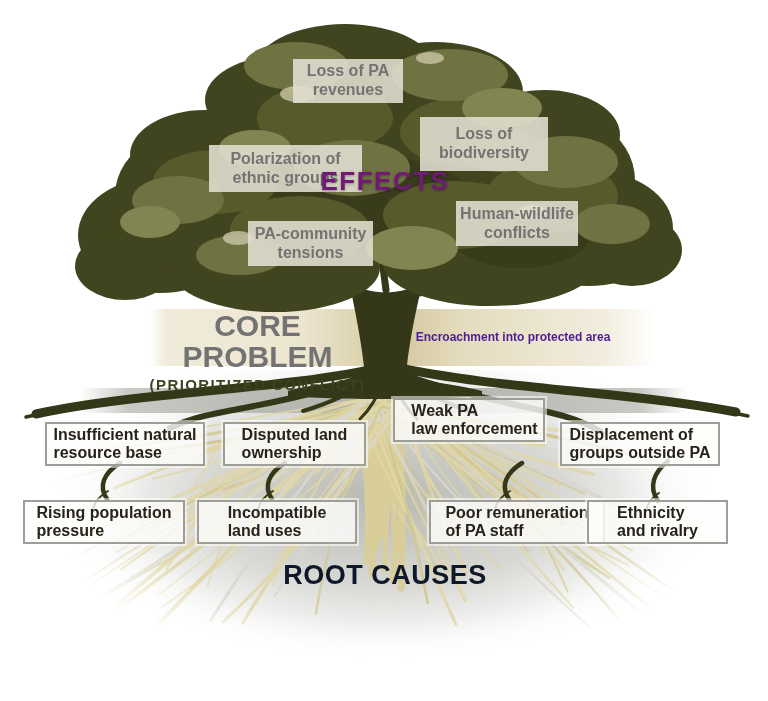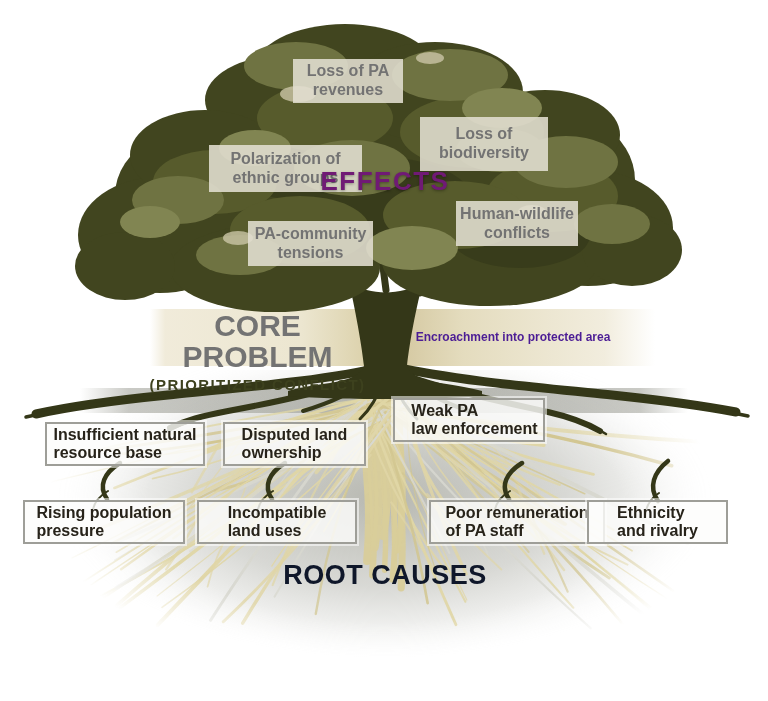--- a/index.html
+++ b/index.html
@@ -306,20 +306,22 @@
     <div class="core-sub">(PRIORITIZED CONFLICT)</div>
   </div>
   <div class="statement">Encroachment into protected area</div>
 
   <div class="cause-box" style="left:45px;top:422px;width:160px;height:44px;">Insufficient natural
 resource base</div>
   <div class="cause-box" style="left:223px;top:422px;width:143px;height:44px;">Disputed land
 ownership</div>
   <div class="cause-box" style="left:393px;top:398px;width:152px;height:44px;padding-left:11px;">Weak PA
 law enforcement</div>
+  <div class="cause-box" style="left:560px;top:422px;width:160px;height:44px;">Displacement of
+groups outside PA</div>
 
   <div class="cause-box" style="left:197px;top:500px;width:160px;height:44px;">Incompatible
 land uses</div>
   <div class="cause-box" style="left:23px;top:500px;width:162px;height:44px;">Rising population
 pressure</div>
   <div class="cause-box" style="left:397px;top:500px;width:176px;height:44px;margin-left:32px;">Poor remuneration
 of PA staff</div>
   <div class="cause-box" style="left:587px;top:500px;width:141px;height:44px;">Ethnicity
 and rivalry</div>
 

